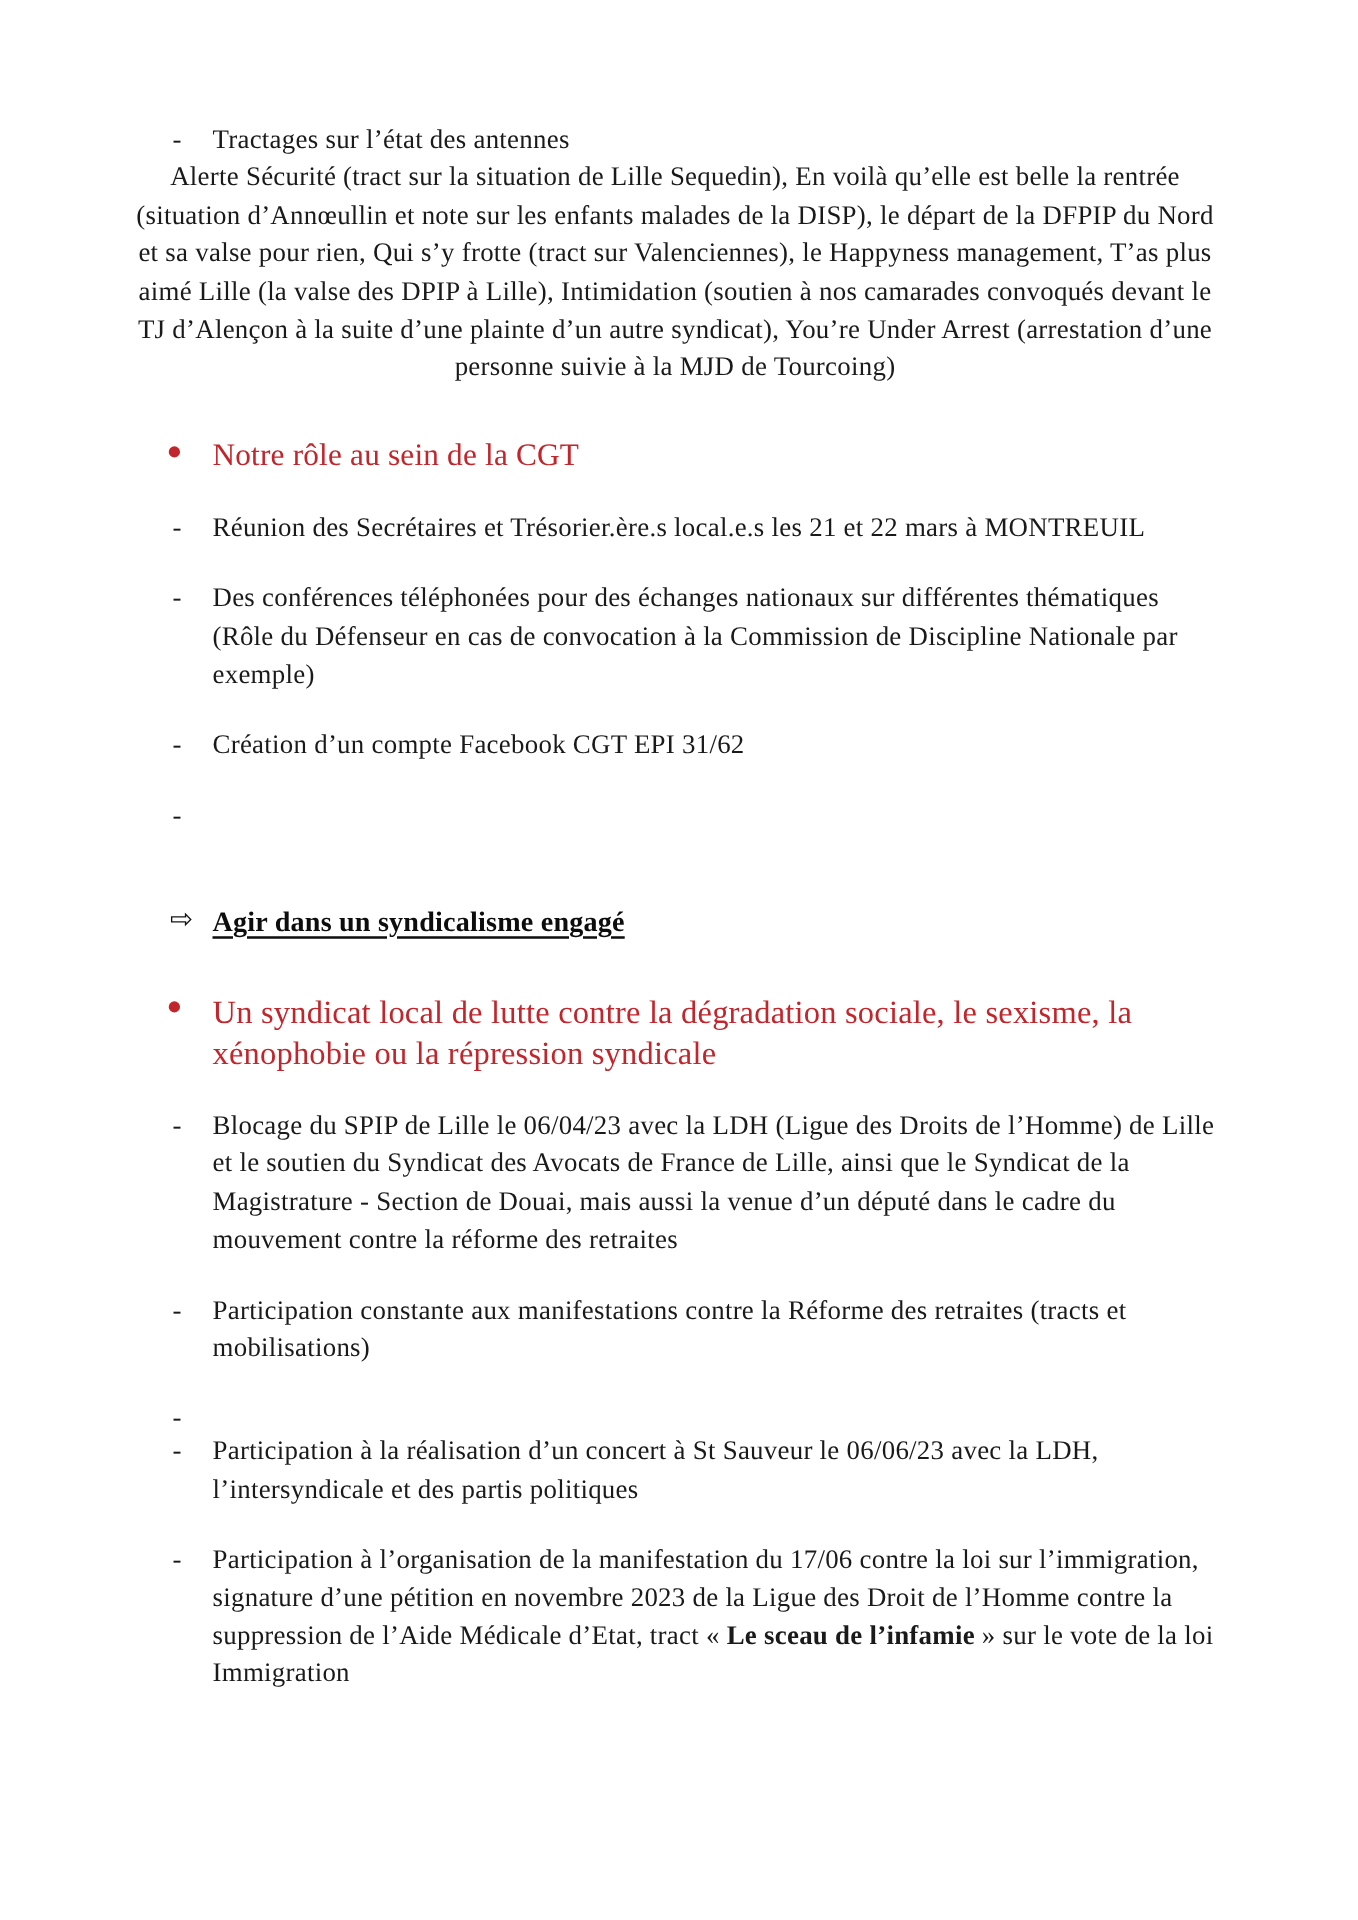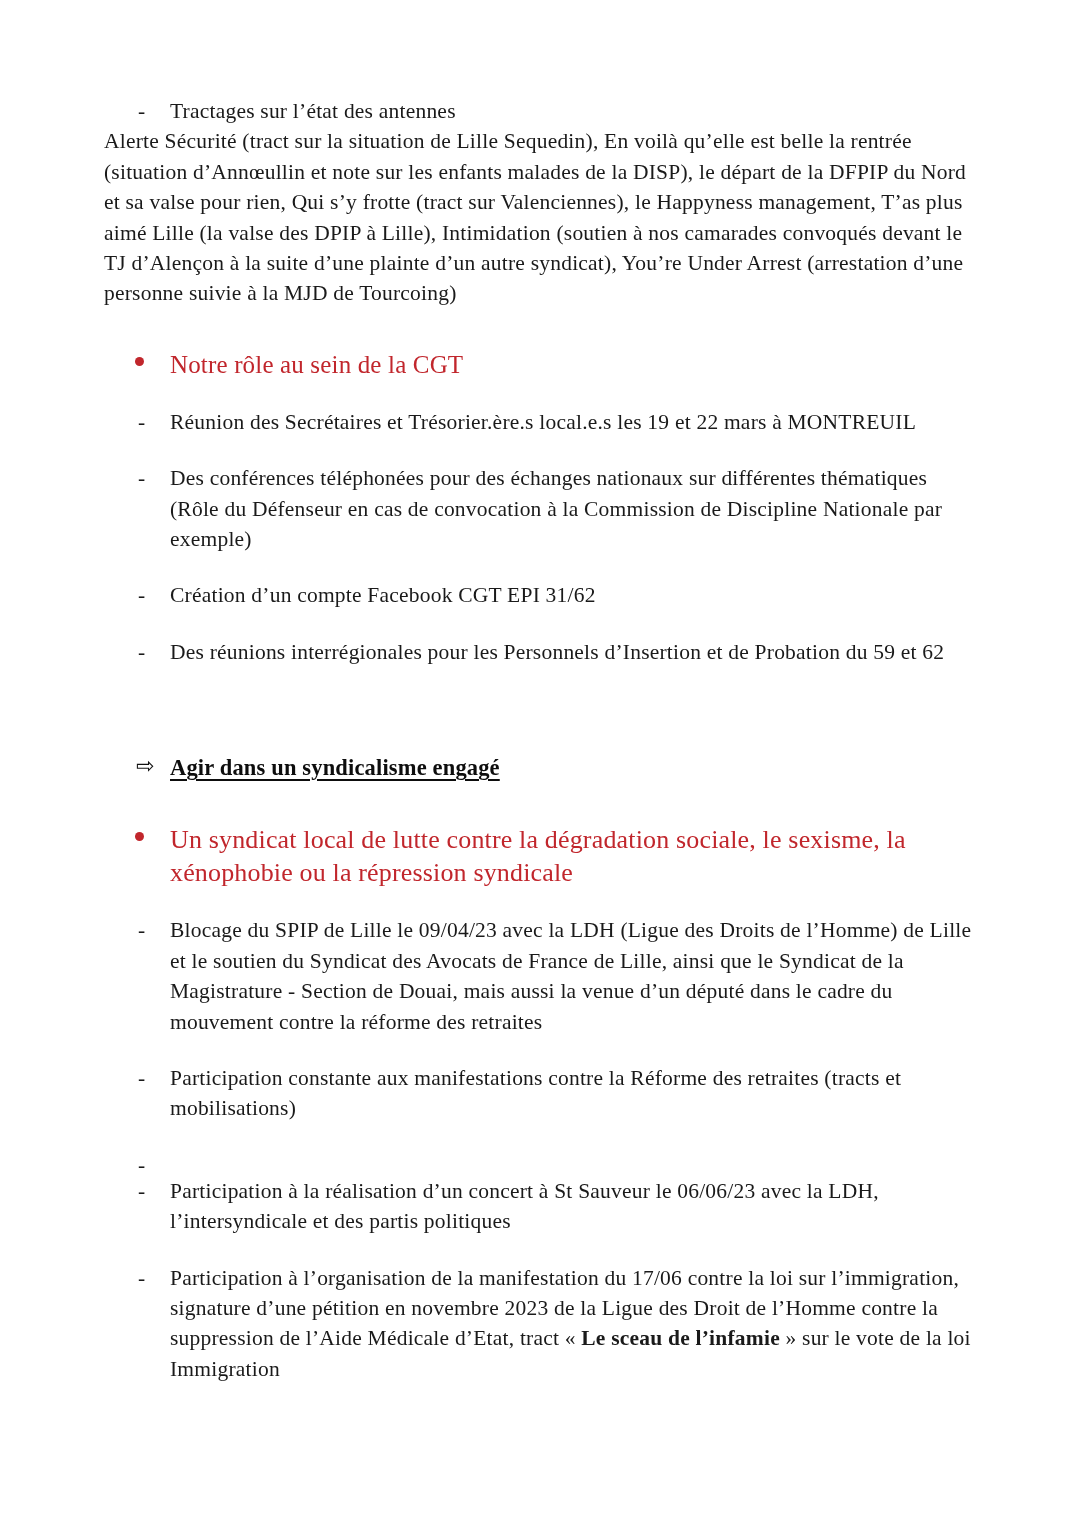--- a/index.html
+++ b/index.html
@@ -20,21 +20,21 @@
     height: 1536px;
     box-sizing: border-box;
     padding: 96px 110px 0 104px;
     background: #ffffff;
   }
 
   
   .para {
     font-size: 21.5px;
     line-height: 30.4px;
-    text-align: left;
+    text-align: center;
     margin: 0;
     color: #1a1a1a;
     letter-spacing: 0.01em;
   }
 
   
   .dash-item {
     position: relative;
     padding-left: 66px;
     font-size: 21.5px;
@@ -126,63 +126,62 @@
 
   <div class="bullet-item">
     <span class="dot"></span>
     <span class="red-heading">Notre rôle au sein de la CGT</span>
   </div>
 
   <div class="gap-md"></div>
 
   <p class="dash-item">
     <span class="marker">-</span>
-    <span>Réunion des Secrétaires et Trésorier.ère.s local.e.s les 19 et 22 mars à MONTREUIL</span>
+    <span>Réunion des Secrétaires et Trésorier.ère.s local.e.s les 21 et 22 mars à MONTREUIL</span>
   </p>
 
   <div class="gap-md"></div>
 
   <p class="dash-item">
     <span class="marker">-</span>
     <span>Des conférences téléphonées pour des échanges nationaux sur différentes thématiques (Rôle du Défenseur en cas de convocation à la Commission de Discipline Nationale par exemple)</span>
   </p>
 
   <div class="gap-md"></div>
 
   <p class="dash-item">
     <span class="marker">-</span>
     <span>Création d’un compte Facebook CGT EPI 31/62</span>
   </p>
 
   <div class="gap-md"></div>
 
   <p class="dash-item">
     <span class="marker">-</span>
-    <span>Des réunions interrégionales pour les Personnels d’Insertion et de Probation du 59 et 62</span>
   </p>
 
   <div class="gap-xxl"></div>
 
   <div class="arrow-item">
     <span class="arrow">⇨</span>
     <span class="arrow-heading">Agir dans un syndicalisme engagé</span>
   </div>
 
   <div class="gap-lg"></div>
 
   <div class="bullet-item">
     <span class="dot"></span>
     <span class="red-heading-2">Un syndicat local de lutte contre la dégradation sociale, le sexisme, la xénophobie ou la répression syndicale</span>
   </div>
 
   <div class="gap-md"></div>
 
   <p class="dash-item">
     <span class="marker">-</span>
-    <span>Blocage du SPIP de Lille le 09/04/23 avec la LDH (Ligue des Droits de l’Homme) de Lille et le soutien du Syndicat des Avocats de France de Lille, ainsi que le Syndicat de la Magistrature - Section de Douai, mais aussi la venue d’un député dans le cadre du mouvement contre la réforme des retraites</span>
+    <span>Blocage du SPIP de Lille le 06/04/23 avec la LDH (Ligue des Droits de l’Homme) de Lille et le soutien du Syndicat des Avocats de France de Lille, ainsi que le Syndicat de la Magistrature - Section de Douai, mais aussi la venue d’un député dans le cadre du mouvement contre la réforme des retraites</span>
   </p>
 
   <div class="gap-md"></div>
 
   <p class="dash-item">
     <span class="marker">-</span>
     <span>Participation constante aux manifestations contre la Réforme des retraites (tracts et mobilisations)</span>
   </p>
 
   <div class="gap-md"></div>

